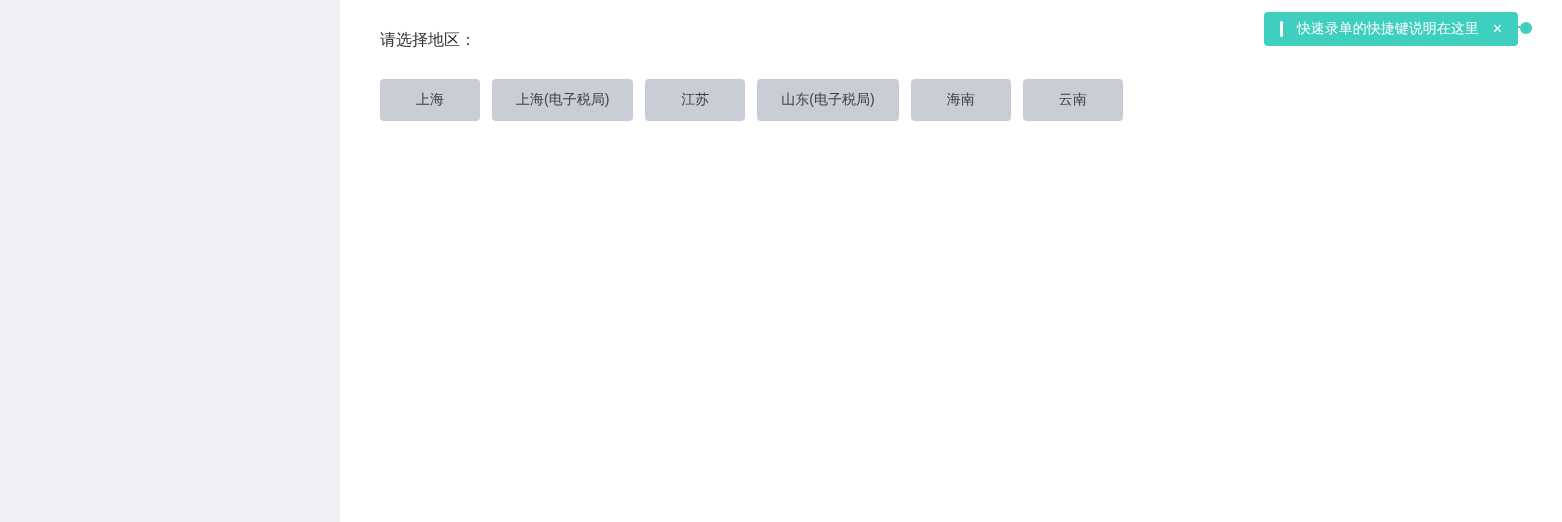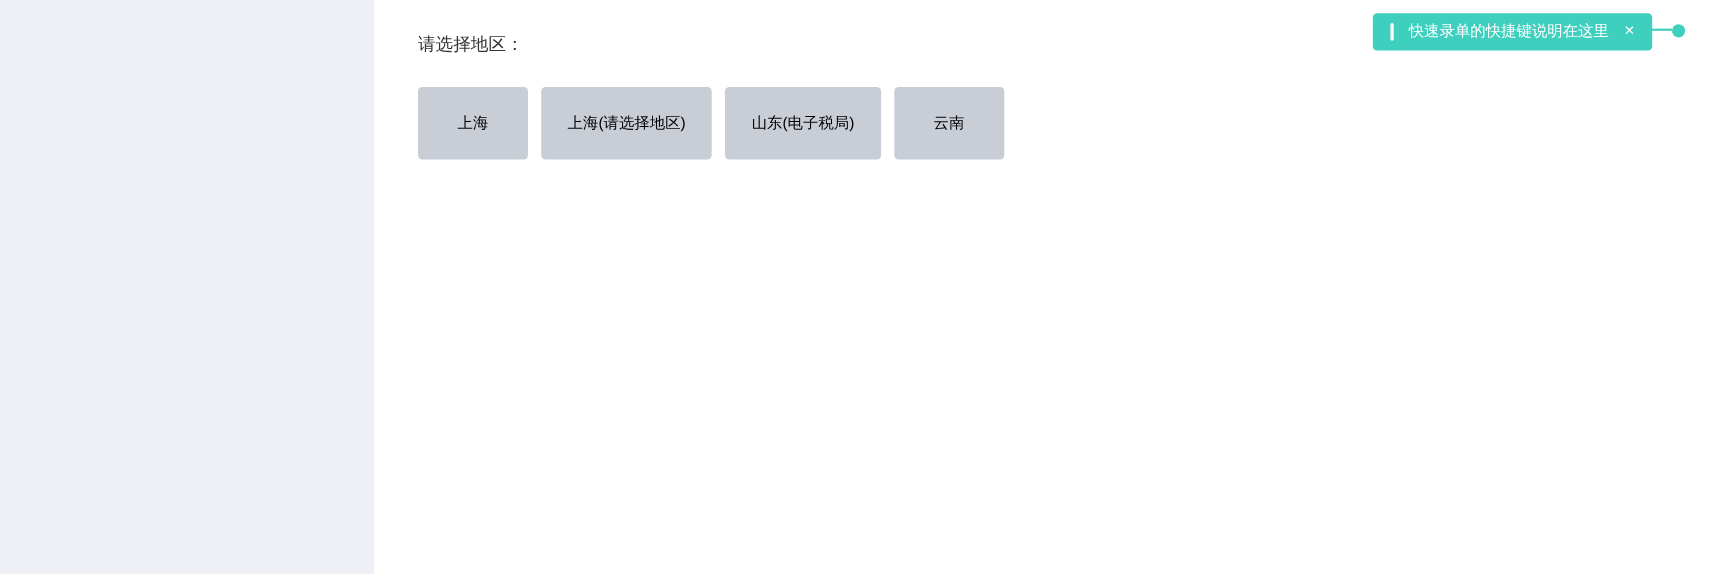--- a/index.html
+++ b/index.html
@@ -44,36 +44,36 @@
     }
 
     .region-buttons {
       display: flex;
       flex-wrap: wrap;
       gap: 12px;
     }
 
     .region-btn {
       background: #c8cdd6;
-      color: #000000;
+      color: #404040;
       border: none;
       border-radius: 4px;
-      padding: 24px 24px;
+      padding: 12px 24px;
       font-size: 14px;
       cursor: pointer;
       min-width: 100px;
       text-align: center;
       font-family: "Microsoft YaHei", "PingFang SC", sans-serif;
     }
 
     
     .tooltip-banner {
       position: absolute;
       top: 12px;
-      right: 60px;
+      right: 44px;
       background: #3ecfbe;
       color: #fff;
       font-size: 14px;
       padding: 8px 16px;
       border-radius: 4px;
       display: flex;
       align-items: center;
       gap: 10px;
       white-space: nowrap;
     }
@@ -119,22 +119,24 @@
 </head>
 <body>
 
 <div class="left-sidebar"></div>
 
 <div class="main-content">
   <h2 class="page-title">请选择地区：</h2>
 
   <div class="region-buttons">
   <button class="region-btn">上海</button>
-      <button class="region-btn">上海(请选择地区)</button>
+      <button class="region-btn">上海(电子税局)</button>
+      <button class="region-btn">江苏</button>
       <button class="region-btn">山东(电子税局)</button>
+      <button class="region-btn">海南</button>
       <button class="region-btn">云南</button>
     </div>
 </div>
 
 <div class="tooltip-banner">
   <span>快速录单的快捷键说明在这里</span>
   <span class="tooltip-close">×</span>
 </div>
 
 <div class="tooltip-line"></div>

